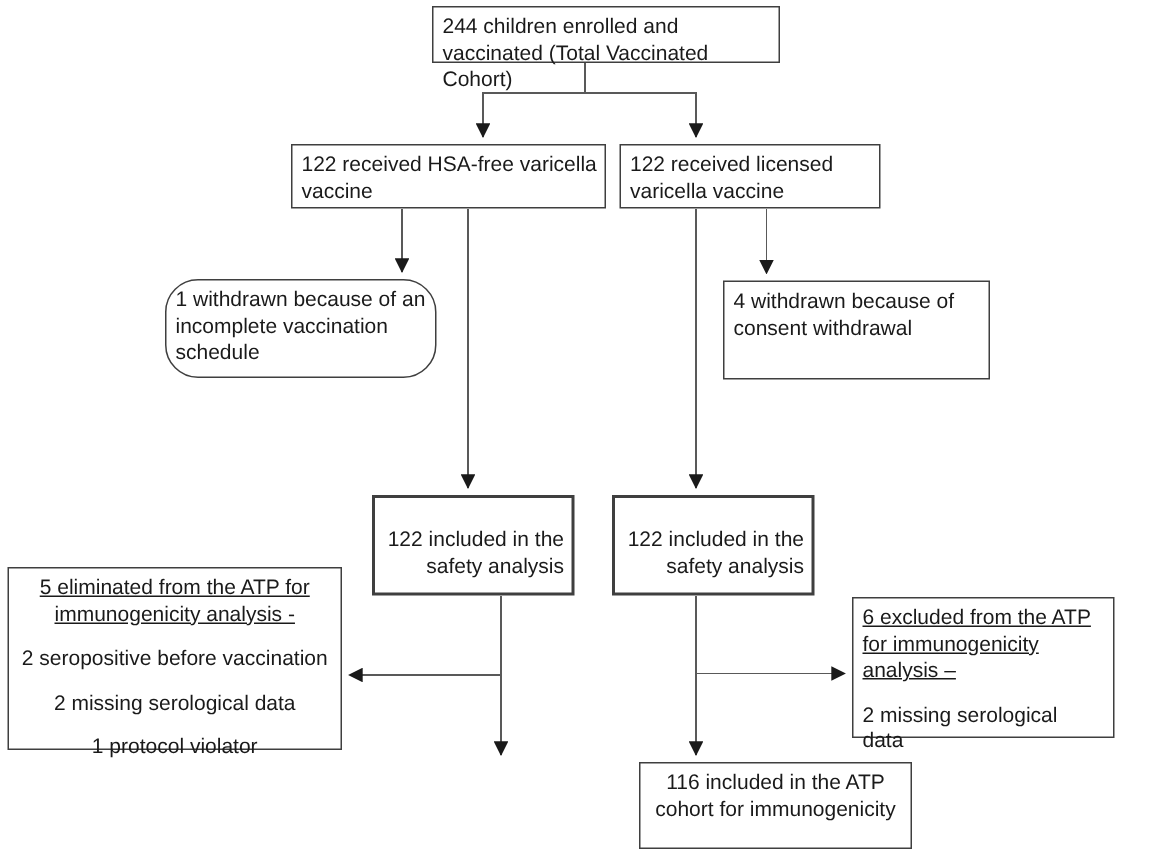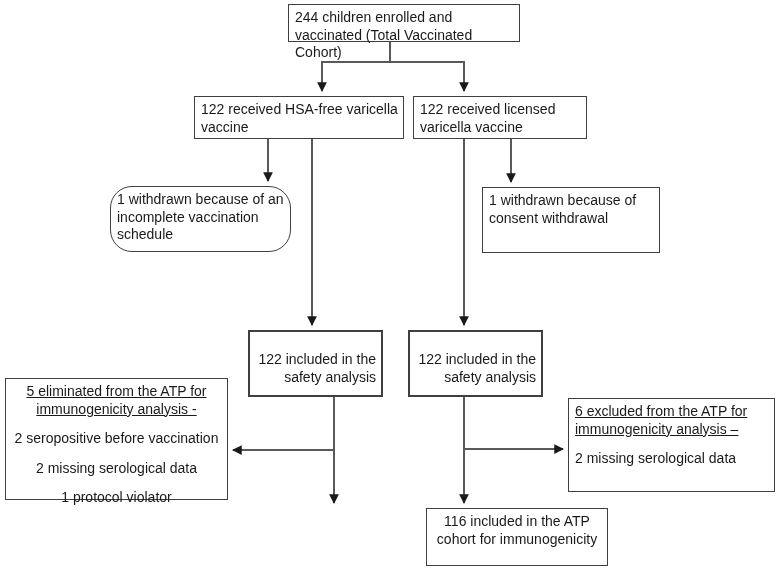--- a/index.html
+++ b/index.html
@@ -31,21 +31,21 @@
   .u { text-decoration: underline; }
   .gap { margin-top: 12px; }
   #b-total      { left: 288px; top:   4px; width: 232px; height: 38px; }
   #b-hsa        { left: 170px; top:  96px; width: 210px; height: 43px; padding-right: 3px; margin-left: 24px; }
   #b-licensed   { left: 413px; top:  96px; width: 174px; height: 43px; padding-right: 3px; }
   #b-wd-left    { left: 110px; top: 186px; width: 181px; height: 66px; border-radius: 22px; }
   #b-wd-right   { left: 482px; top: 187px; width: 178px; height: 66px; }
   #b-safety-l   { left: 248px; top: 330px; width: 135px; height: 67px; }
   #b-safety-r   { left: 408px; top: 330px; width: 135px; height: 67px; }
   #b-elim       { left:   5px; top: 378px; width: 223px; height: 122px; text-align: center; }
-  #b-excl       { left: 568px; top: 398px; width: 207px; height: 94px; }
+  #b-excl       { left: 568px; top: 398px; width: 175px; height: 94px; }
   #b-atp-l      { left: 237px; top: 508px; width: 167px; height: 57px; }
   #b-atp-r      { left: 426px; top: 508px; width: 182px; height: 58px; text-align: center; }
 </style>
 </head>
 <body>
 
 <div class="stage">
 
   <svg class="wires" viewBox="0 0 778 569" shape-rendering="crispEdges">
     <defs>
@@ -79,21 +79,21 @@
 
   <div class="box" id="b-licensed">
     <span>122 received licensed varicella vaccine</span>
   </div>
 
   <div class="box" id="b-wd-left">
     <span>1 withdrawn because of an incomplete vaccination schedule</span>
   </div>
 
   <div class="box" id="b-wd-right">
-    <span>1 withdrawn because of consent withdrawal</span>
+    <span>4 withdrawn because of consent withdrawal</span>
   </div>
 
   <div class="box thick" id="b-safety-l">
     <span>122 included in the safety analysis</span>
   </div>
 
   <div class="box thick" id="b-safety-r">
     <span>122 included in the safety analysis</span>
   </div>
 

